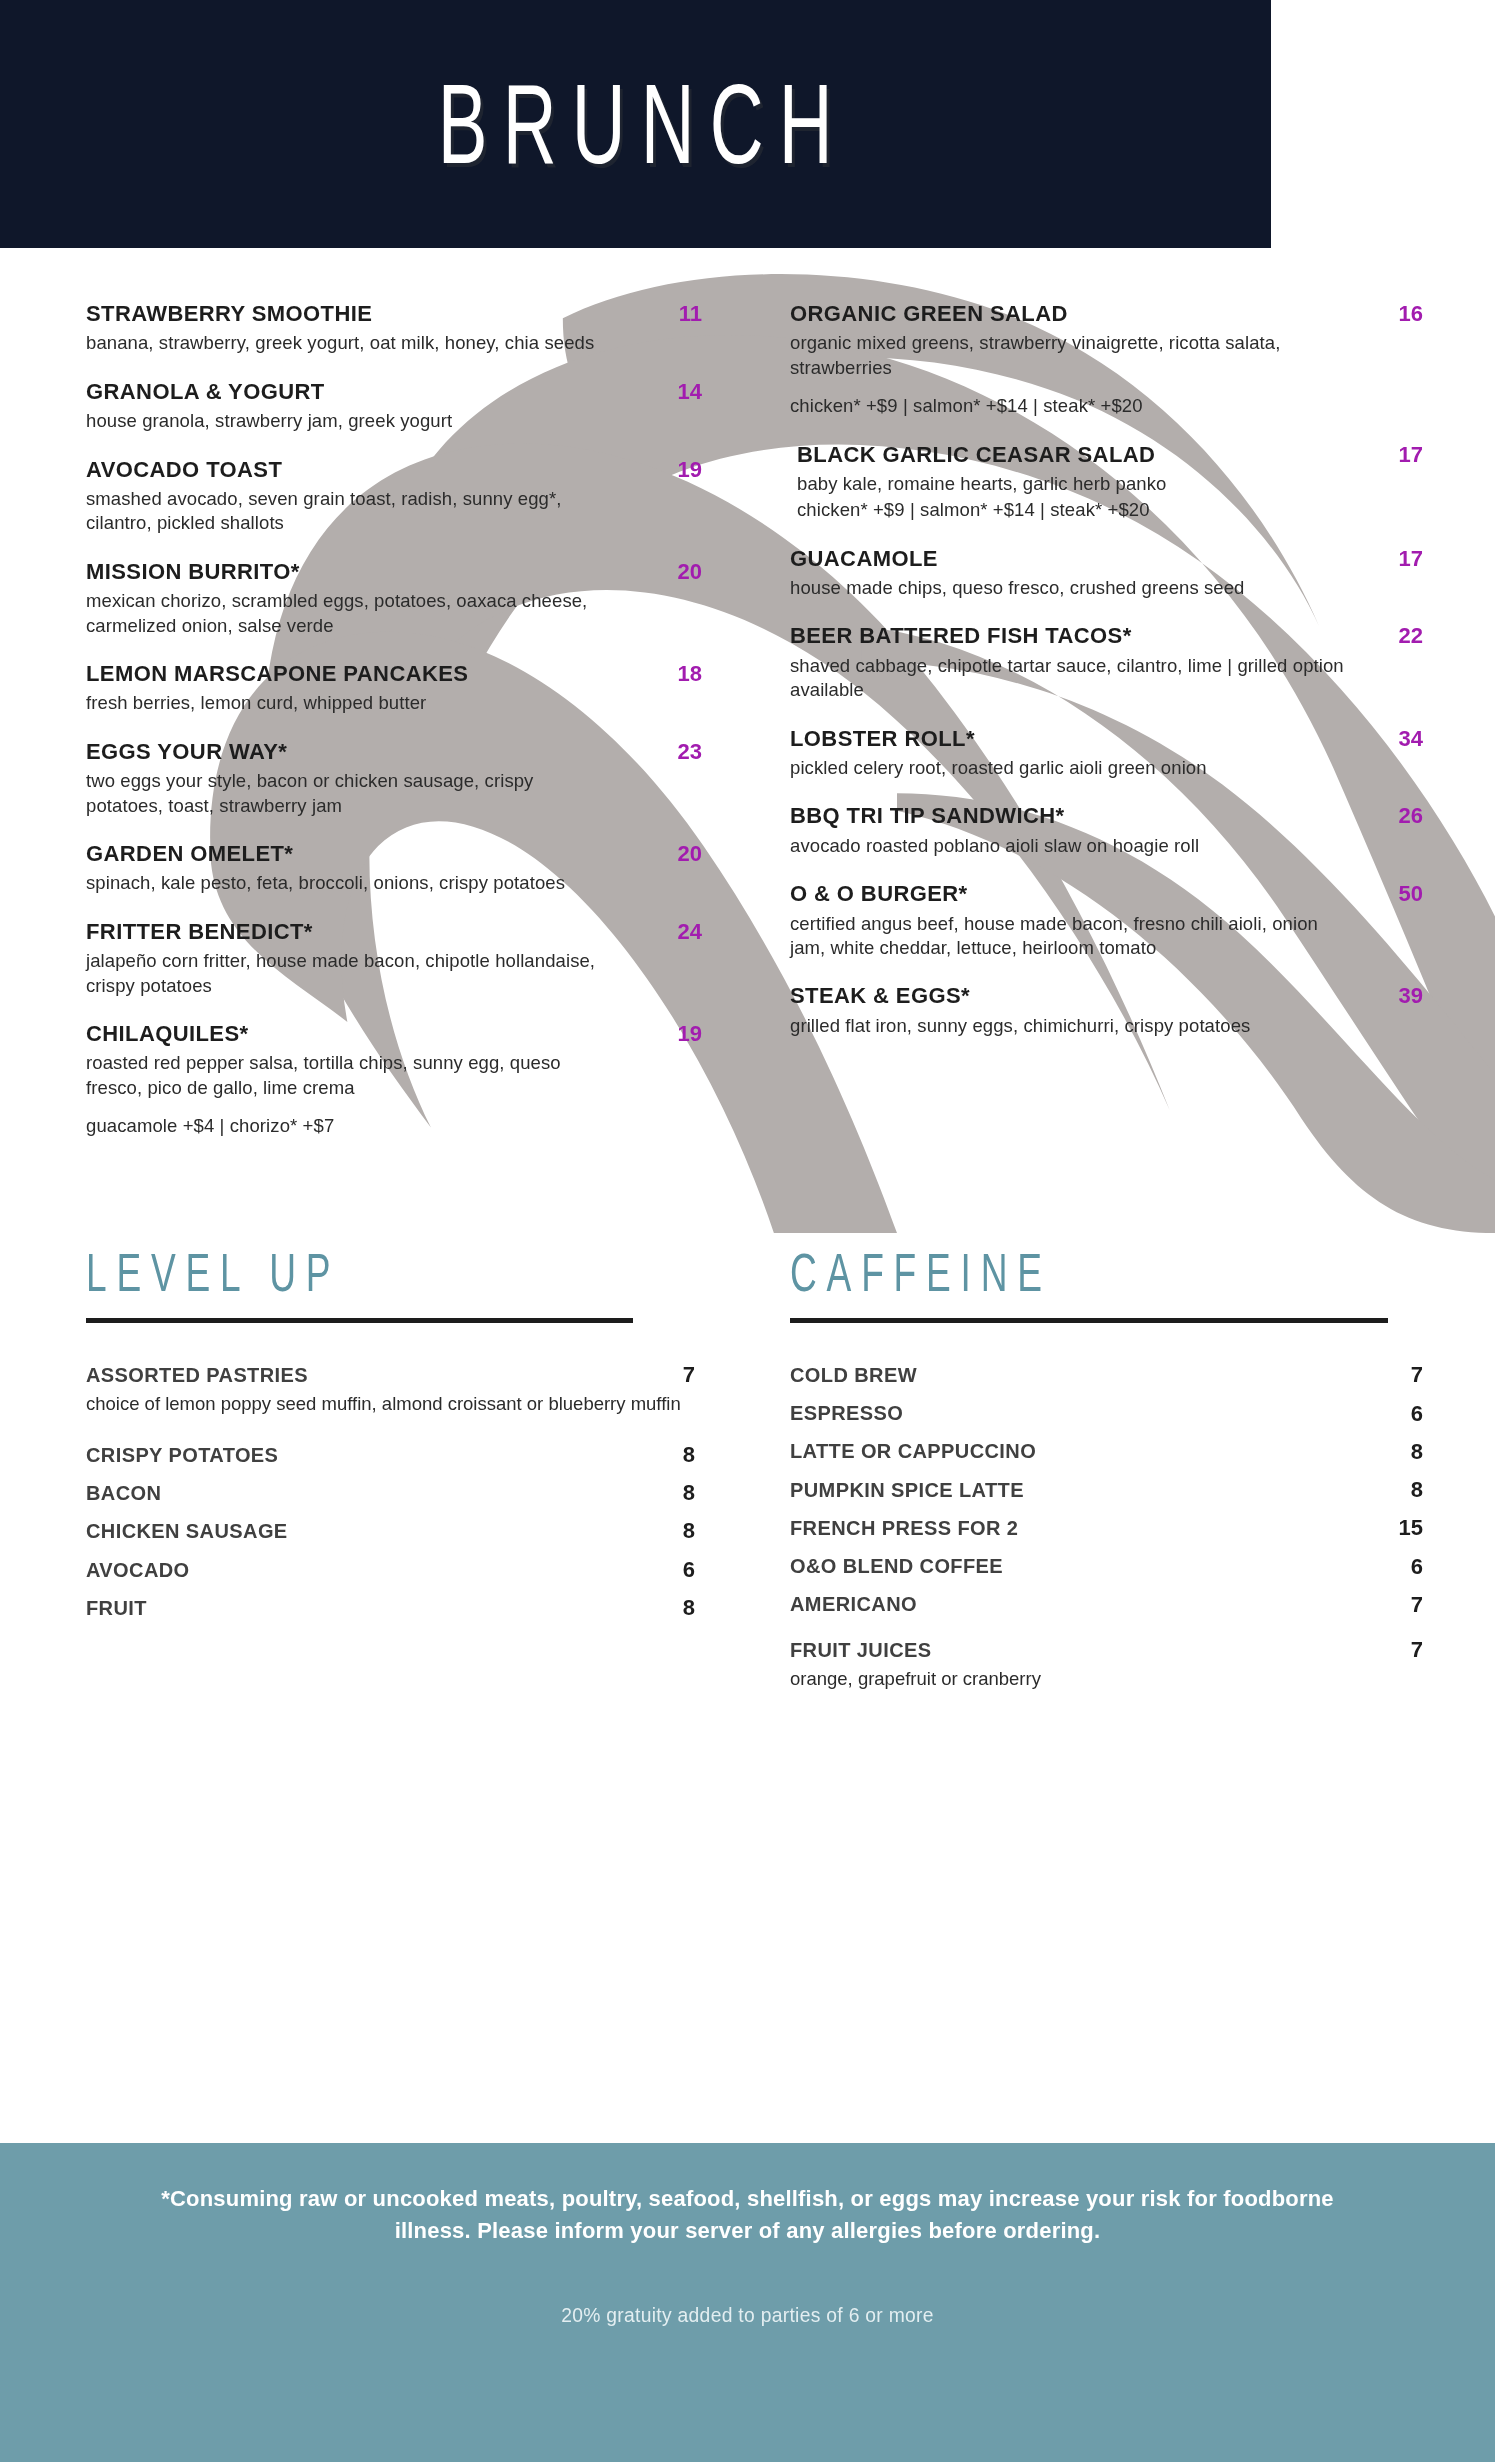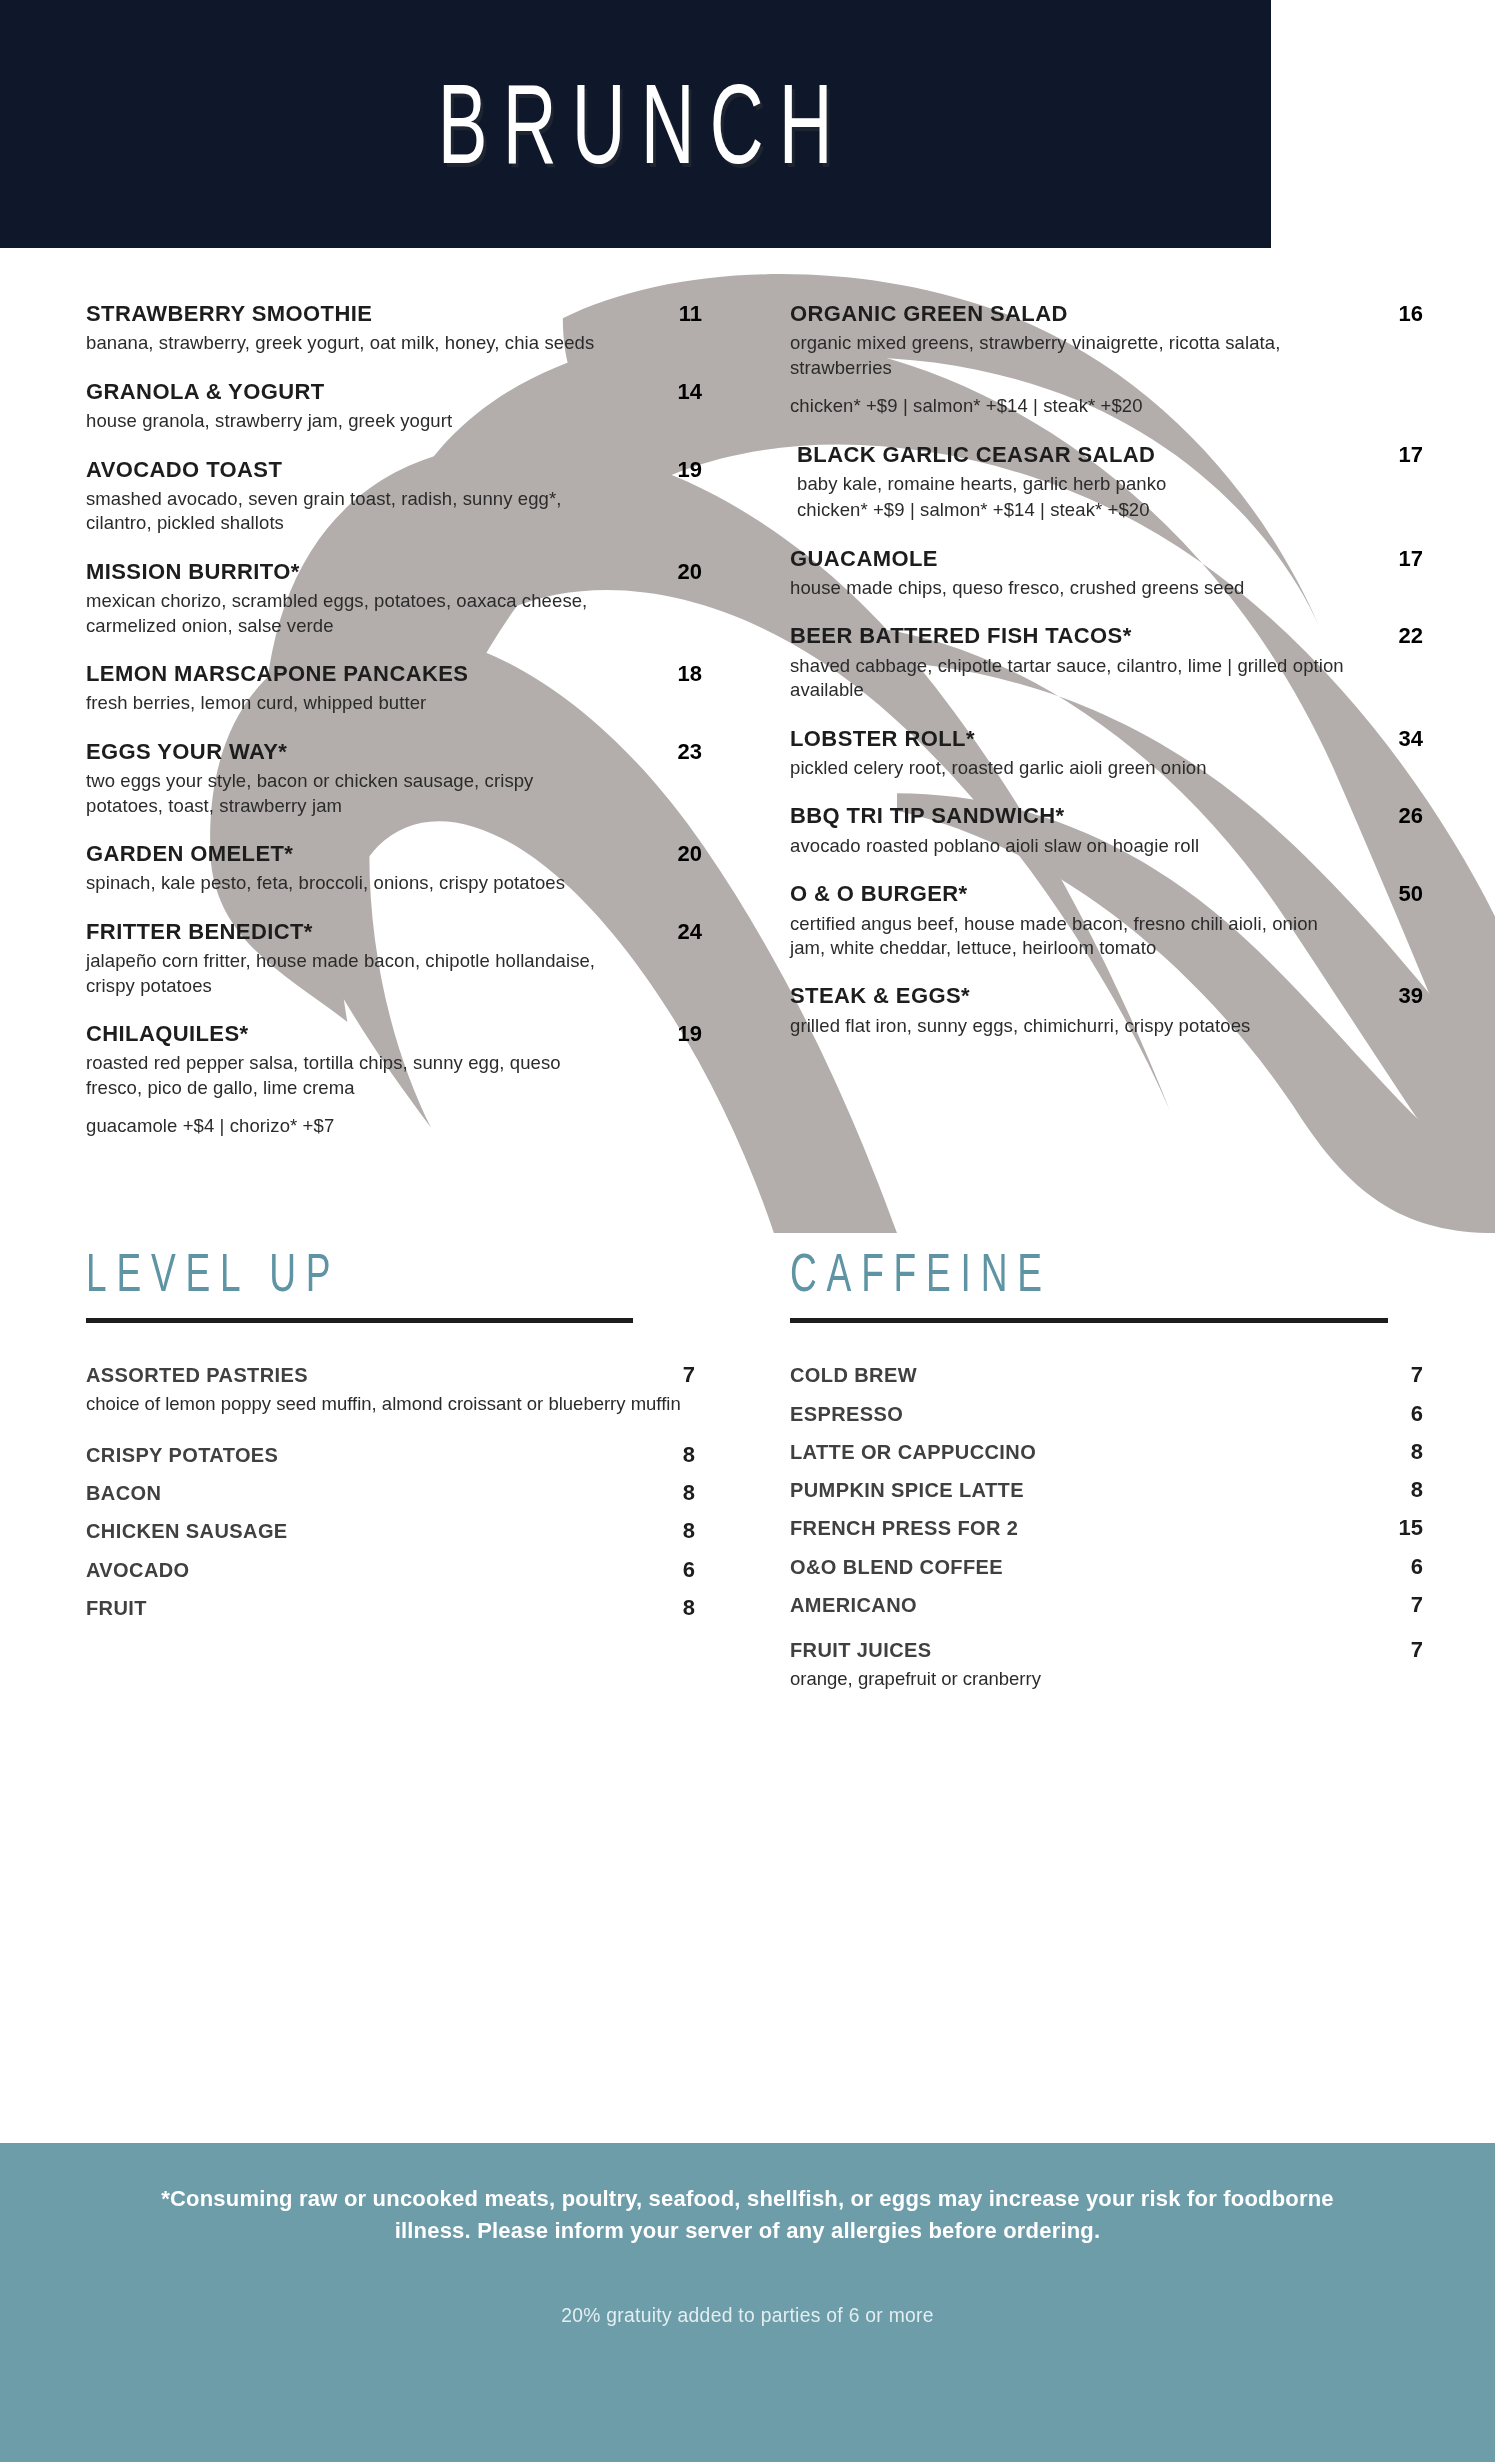--- a/index.html
+++ b/index.html
@@ -49,21 +49,21 @@
   .item{margin-bottom:23px;}
   .item-head{
     display:flex;align-items:baseline;justify-content:space-between;gap:36px;
   }
   .item-name{
     font-size:22px;font-weight:bold;letter-spacing:0.4px;
     text-transform:uppercase;color:#1d1d1d;line-height:1.15;
     flex:1 1 auto;padding-right:14px;
   }
   .item-price{
-    font-size:22px;font-weight:bold;color:#000000;
+    font-size:22px;font-weight:bold;color:#a21caf;
     flex:0 0 auto;text-align:right;min-width:37px;
   }
   .item-desc{
     font-size:18.5px;font-weight:300;color:#2b2b2b;line-height:1.32;
     margin-top:4.4px;letter-spacing:0.1px;max-width:528px;
   }
   .item-addon{
     font-size:18.5px;font-weight:300;color:#2b2b2b;line-height:1.32;
     margin-top:14px;letter-spacing:0.1px;
   }
@@ -92,21 +92,21 @@
   .srow-head{display:flex;align-items:baseline;justify-content:space-between;}
   .srow-name{
     font-size:20px;font-weight:bold;text-transform:uppercase;
     letter-spacing:0.4px;color:#404040;flex:1 1 auto;padding-right:14px;
   }
   .srow-price{font-size:22px;font-weight:bold;color:#1d1d1d;min-width:32px;text-align:right;}
   .srow-desc{
     font-size:18.5px;font-weight:300;color:#2b2b2b;line-height:1.3;margin-top:3.5px;
   }
   .sec .srow-head{padding-right:7px;}
-  .sec-right .srow-head{padding-right:0;}
+  .sec-right .srow-head{padding-right:0;align-items:center;}
   .tight{margin-bottom:12.3px;}
   .loose{margin-bottom:26px;}
 
   
   .band-bottom{
     position:absolute;left:0;top:2143px;width:1495px;height:319px;
     background:#6e9daa;color:#ffffff;
     display:flex;flex-direction:column;align-items:center;
     justify-content:flex-start;box-sizing:border-box;padding-top:40px;
   }

